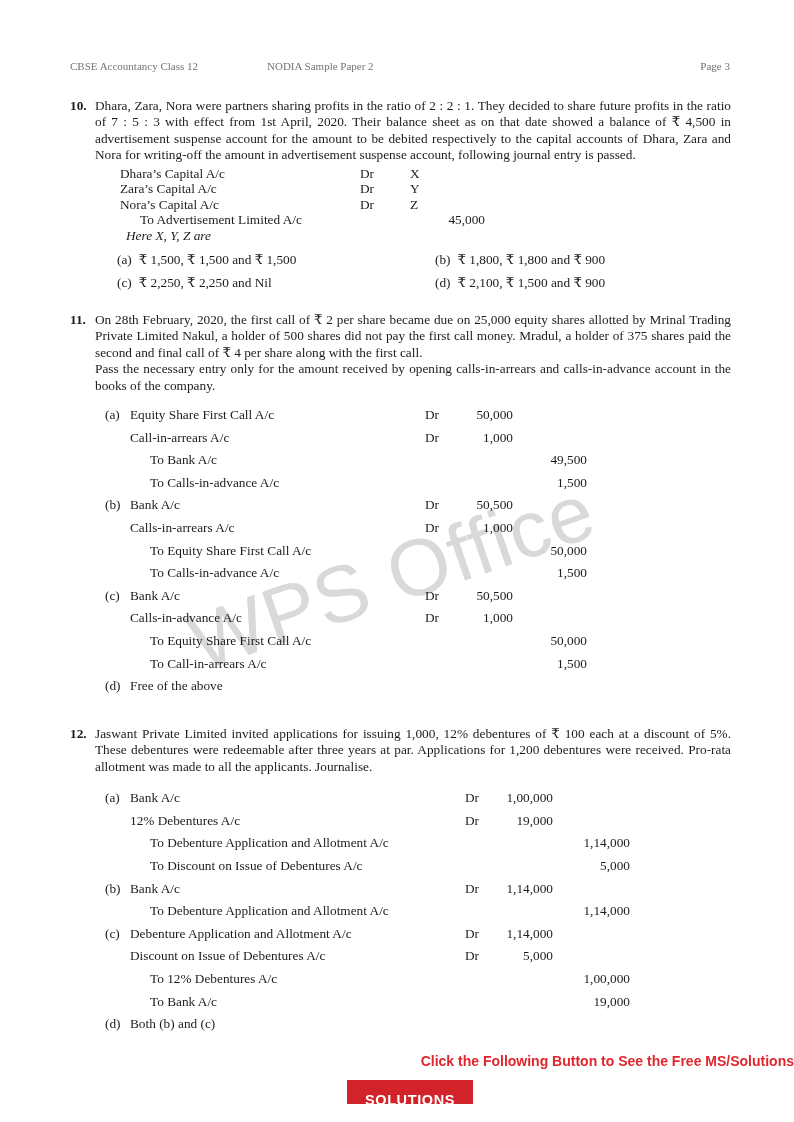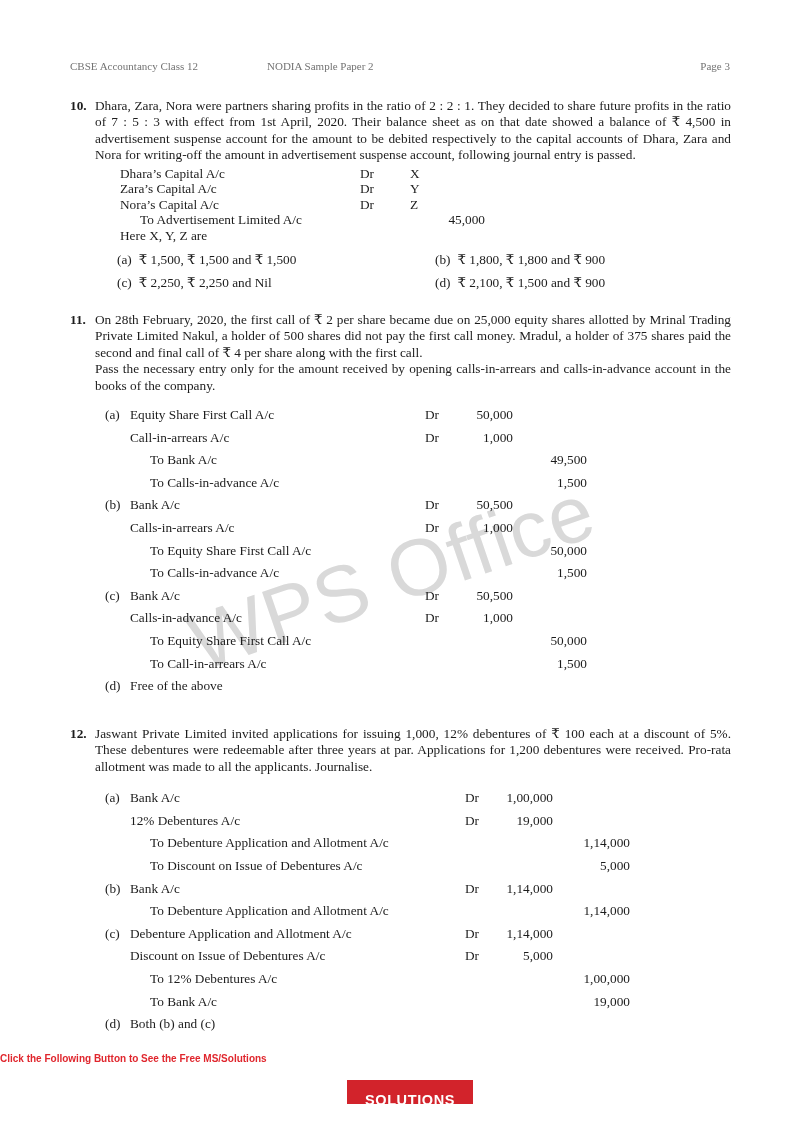--- a/index.html
+++ b/index.html
@@ -30,21 +30,21 @@
   #q10{top:98px;} #q11{top:312px;} #q12{top:726px;}
   
   .j10{margin-top:2px;}
   .j10 .jrow{position:relative;height:15.6px;}
   .j10 .acct{position:absolute;left:25px;white-space:nowrap;}
   .j10 .acct.indent{left:45px;}
   .j10 .dr{position:absolute;left:265px;}
   .j10 .amt{position:absolute;left:315px;}
   .j10 .credit{position:absolute;left:290px;width:100px;text-align:right;}
   .note10{position:relative;height:15.6px;margin-top:0;}
-  .note10 span{position:absolute;left:25px;}
+  .note10 span{position:absolute;left:31px;font-style:italic;}
   
   .opts10{margin-top:8px;}
   .opts10 .optrow{position:relative;height:23px;}
   .opt{position:absolute;white-space:nowrap;}
   .opt .olabel{margin-right:7px;}
   .opt.col-a{left:22px;} .opt.col-b{left:340px;}
   
   .entries .erow{position:relative;height:22.6px;}
   .erow .lbl{position:absolute;left:35px;}
   .erow .acct{position:absolute;left:60px;white-space:nowrap;}
@@ -54,23 +54,23 @@
   .erow .credit{position:absolute;text-align:right;}
   .e11{margin-top:13px;}
   .e11 .dr{left:355px;}
   .e11 .debit{left:363px;width:80px;}
   .e11 .credit{left:417px;width:100px;}
   .e12{margin-top:15px;}
   .e12 .dr{left:395px;}
   .e12 .debit{left:403px;width:80px;}
   .e12 .credit{left:460px;width:100px;}
   
-  .notice{position:absolute;top:1053px;left:0;width:794px;text-align:left;
+  .notice{position:absolute;top:1053px;left:0;width:794px;text-align:right;
     font-family:"Liberation Sans","DejaVu Sans",sans-serif;font-weight:bold;
-    font-size:10px;color:#e0262d;}
+    font-size:14px;color:#e0262d;}
   .sol-btn{position:absolute;top:1080px;left:347px;width:126px;height:24px;
     background:#d2232b;color:#ffffff;border:none;cursor:pointer;
     font-family:"Liberation Sans","DejaVu Sans",sans-serif;font-weight:bold;
     font-size:14.5px;letter-spacing:0.6px;line-height:24px;text-align:center;padding:8px;}
 </style>
 </head>
 <body>
 
 <div class="page">
 

